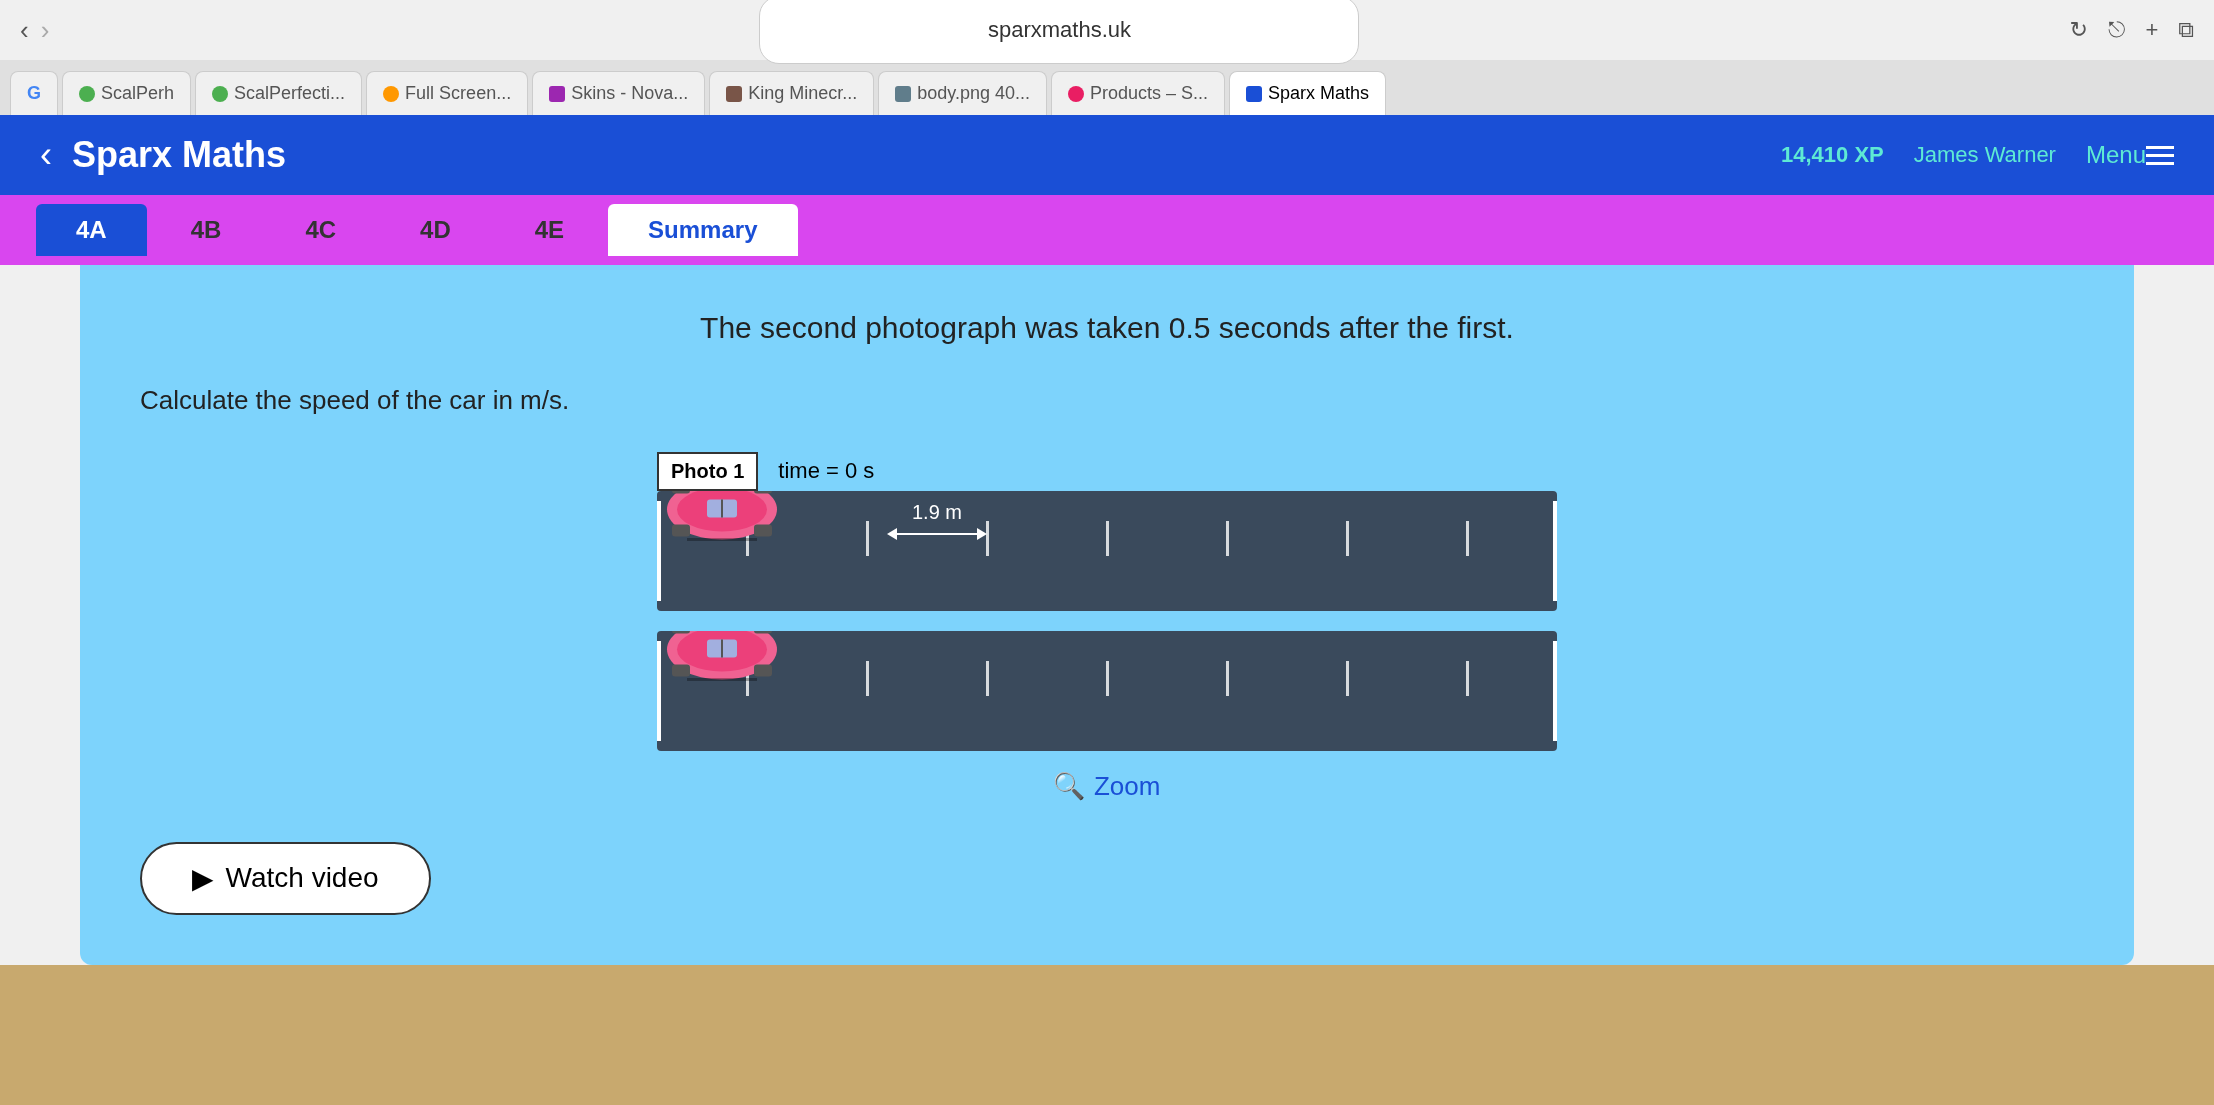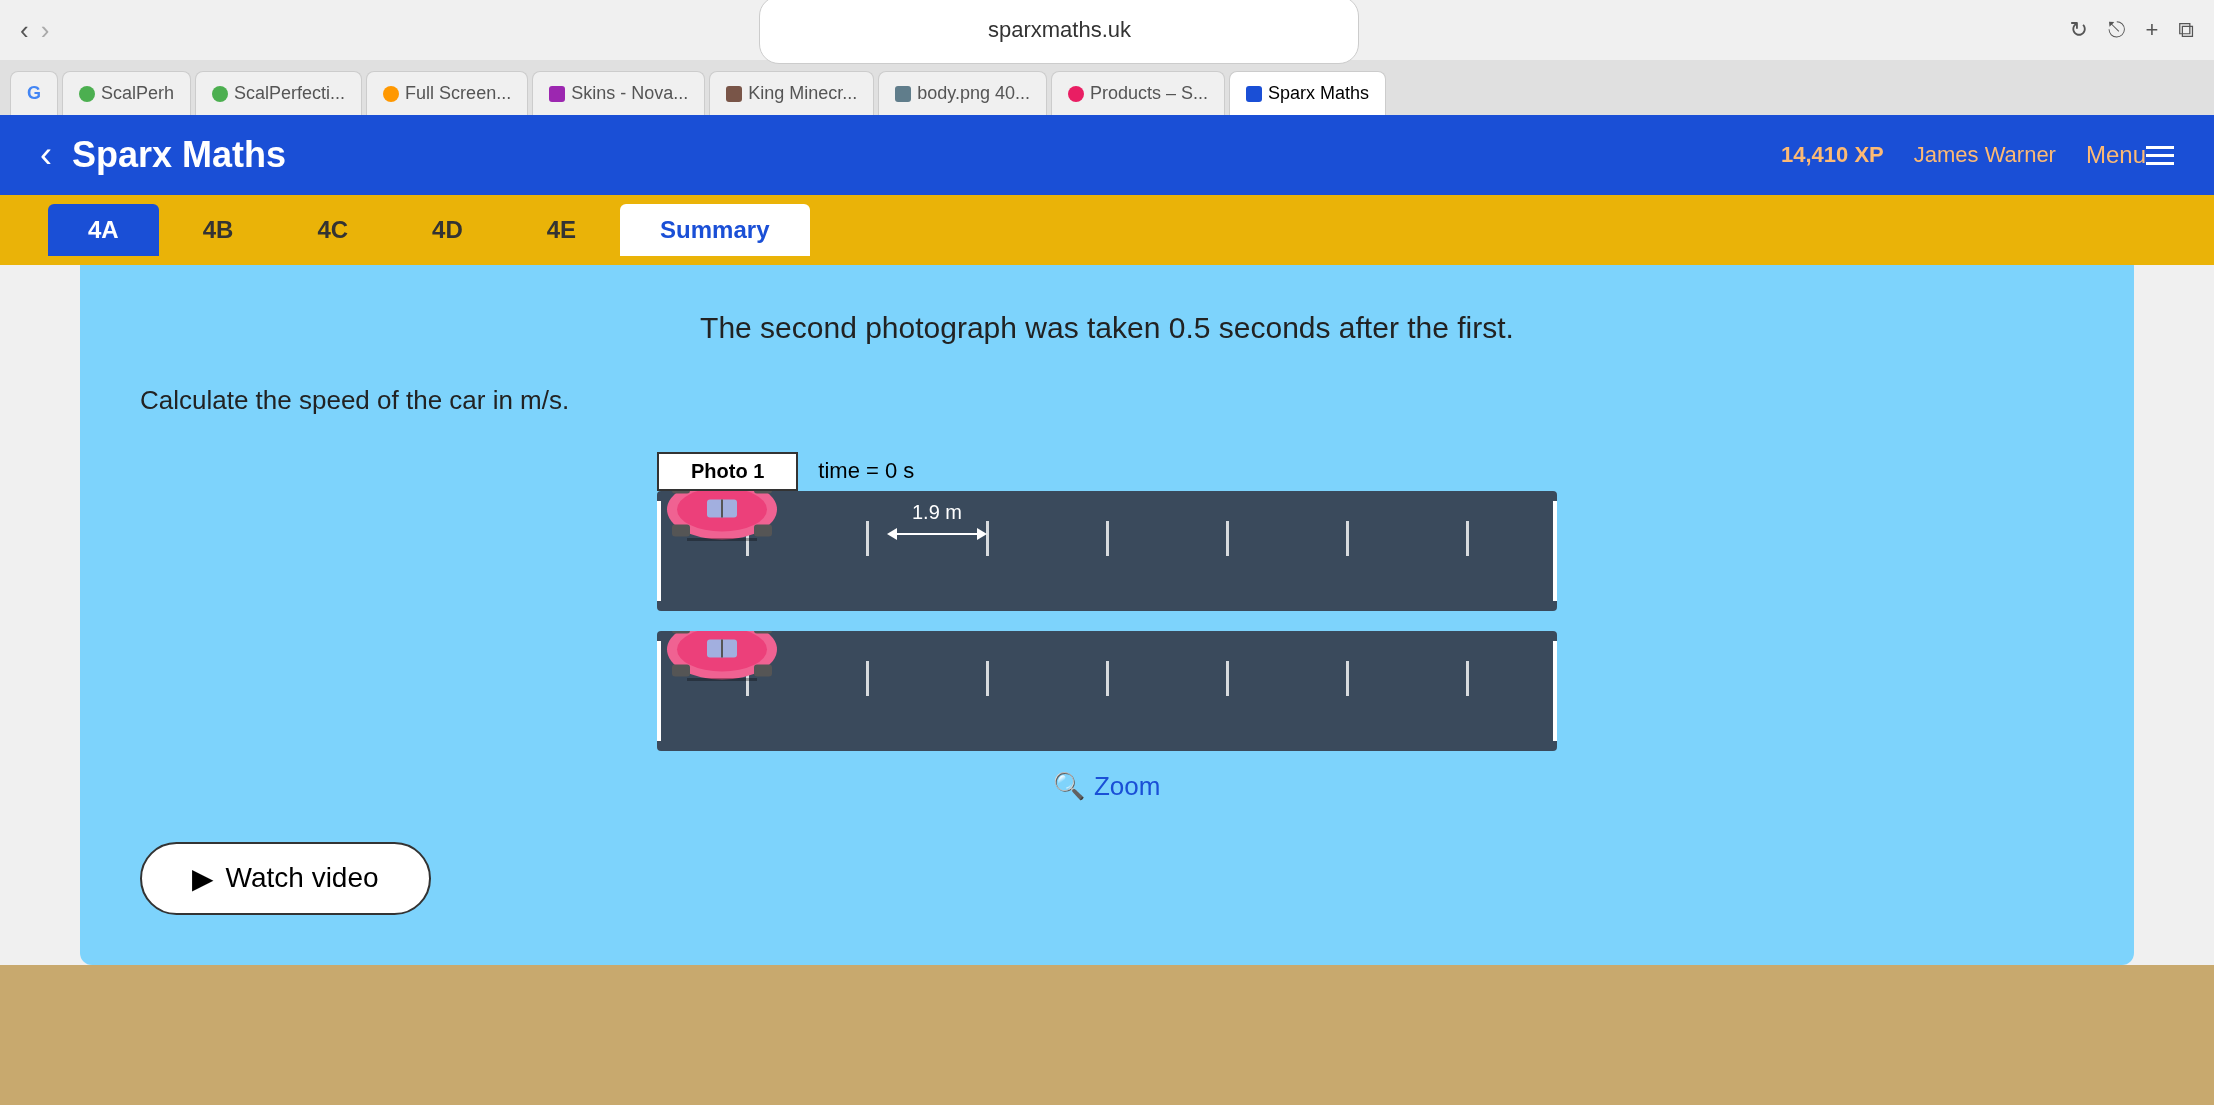--- a/index.html
+++ b/index.html
@@ -89,21 +89,21 @@
       color: white;
       font-size: 36px;
       font-weight: bold;
       flex: 1;
     }
 
     .sparx-user-info {
       display: flex;
       align-items: center;
       gap: 30px;
-      color: #fdba74;
+      color: #5eead4;
       font-size: 22px;
     }
 
     .sparx-xp {
       font-weight: bold;
     }
 
     .sparx-menu {
       display: flex;
       align-items: center;
@@ -119,24 +119,24 @@
 
     .menu-icon span {
       display: block;
       width: 28px;
       height: 3px;
       background: white;
     }
 
     
     .tab-nav {
-      background: #eab308;
-      display: flex;
-      align-items: center;
-      padding: 0 48px;
+      background: #d946ef;
+      display: flex;
+      align-items: center;
+      padding: 0 36px;
       height: 70px;
       gap: 4px;
     }
 
     .nav-tab {
       padding: 12px 40px;
       font-size: 24px;
       border-radius: 6px 6px 0 0;
       cursor: pointer;
       font-weight: 600;
@@ -198,21 +198,21 @@
       display: flex;
       align-items: center;
       gap: 20px;
       align-self: flex-start;
       font-size: 22px;
     }
 
     .photo-label-box {
       background: white;
       border: 2px solid #333;
-      padding: 6px 32px;
+      padding: 6px 12px;
       font-size: 20px;
       font-weight: bold;
     }
 
     .road-container {
       width: 100%;
       background: #3a4a5c;
       border-radius: 4px;
       height: 120px;
       position: relative;

